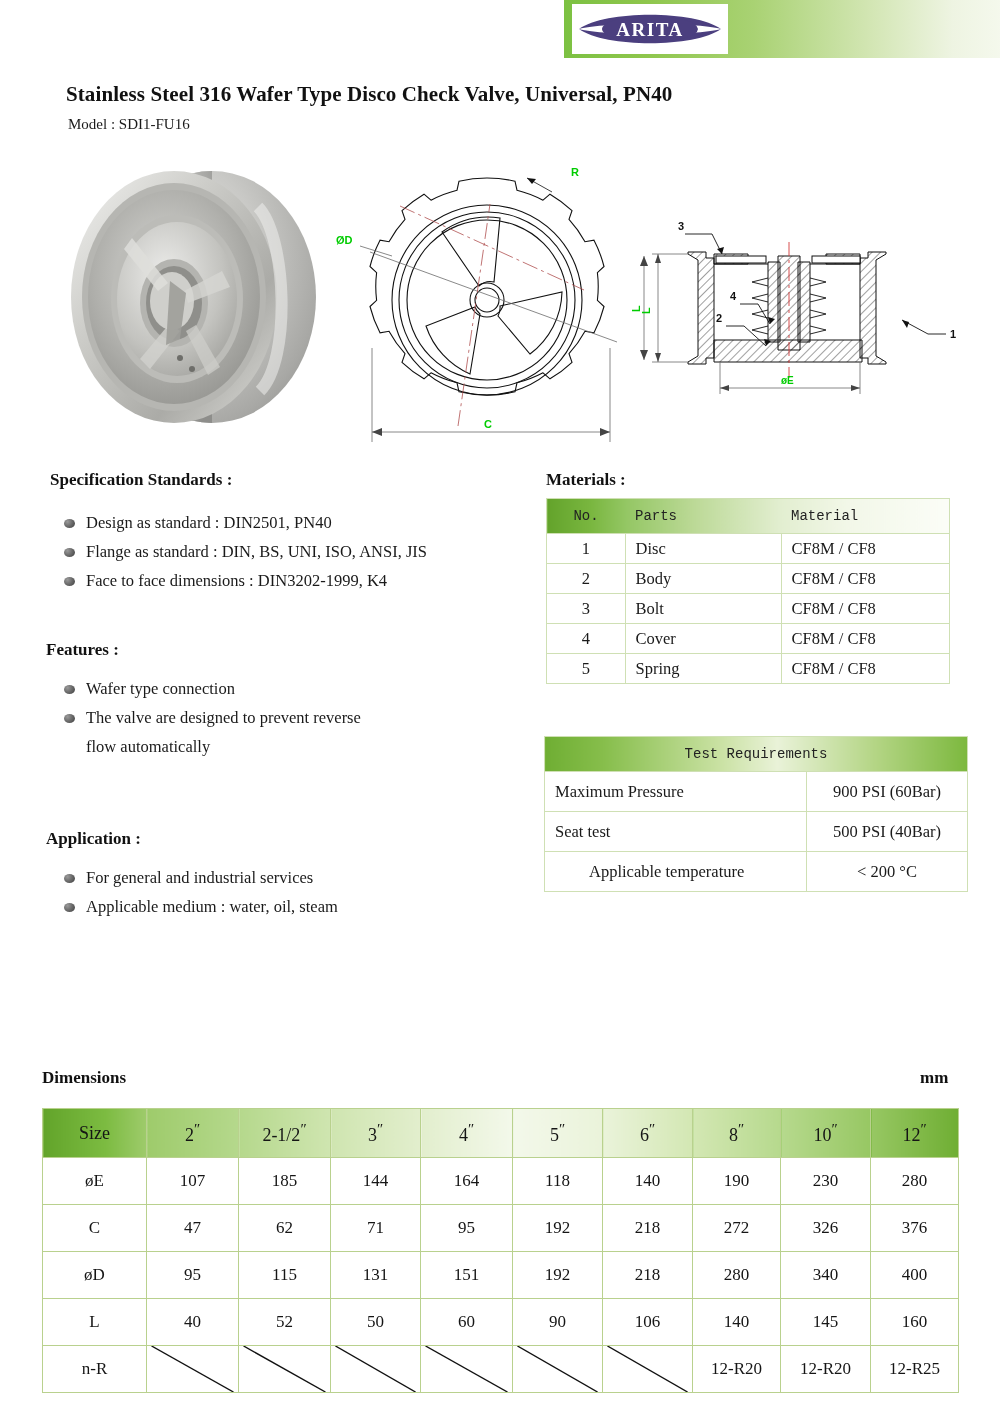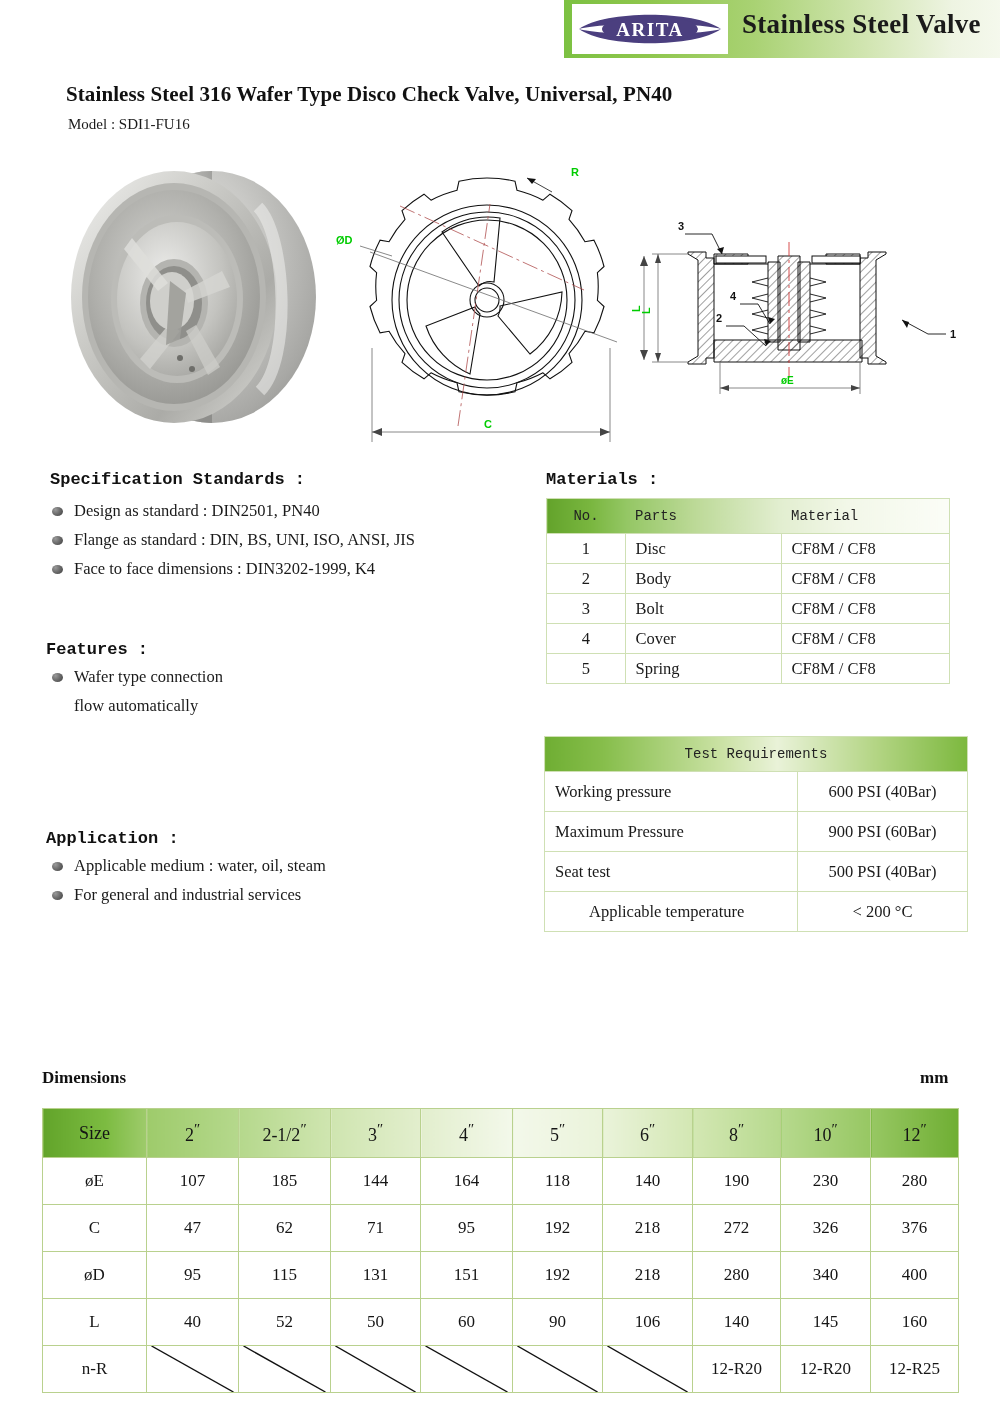--- a/index.html
+++ b/index.html
@@ -37,22 +37,22 @@
   }
 
   
   .photo{position:absolute;left:62px;top:163px;width:258px;height:268px;}
 
   
   .dwg-front{position:absolute;left:322px;top:160px;width:330px;height:300px;}
   .dwg-sect{position:absolute;left:640px;top:212px;width:335px;height:190px;}
 
   
-  .sec-h{position:absolute;font-size:17px;font-weight:bold;white-space:nowrap;font-family:Liberation Mono, monospace;}
-  .blist{position:absolute;margin:0;padding:0;list-style:none;}
+  .sec-h{position:absolute;font-size:17px;font-weight:bold;white-space:nowrap;}
+  .blist{position:absolute;margin:12px;padding:0;list-style:none;}
   .blist li{
     position:relative;padding-left:24px;font-size:16.5px;
     line-height:29px;white-space:nowrap;color:#1a1a1a;
   }
   .blist li.cont{padding-left:24px;}
   .bul{
     position:absolute;left:2px;top:11px;width:11px;height:9px;border-radius:50%;
     background:radial-gradient(circle at 32% 30%,#9a9a9a 0%,#6d6d6d 45%,#3d3d3d 100%);
   }
 
@@ -113,21 +113,20 @@
 
   <div class="logo-box">
     <svg width="150" height="46" viewBox="0 0 150 46">
       <path d="M4 23 C30 4, 120 4, 146 23 C120 16, 30 16, 4 23 Z" fill="#4b3f7f"></path>
       <path d="M4 23 C30 42, 120 42, 146 23 C120 30, 30 30, 4 23 Z" fill="#4b3f7f"></path>
       <ellipse cx="75" cy="23" rx="48" ry="13" fill="#4b3f7f"></ellipse>
       <text x="75" y="30" text-anchor="middle" font-family="'Liberation Serif',serif" font-size="19" font-weight="bold" fill="#ffffff" letter-spacing="1.5">ARITA</text>
     </svg>
   </div>
 
-  <div class="hdr-title">Stainless Steel Valve</div>
 </div>
 
 <div class="doc-title">Stainless Steel 316 Wafer Type Disco Check Valve, Universal, PN40</div>
 <div class="doc-model">Model : SDI1-FU16</div>
 
 <div class="photo">
   <svg width="258" height="268" viewBox="0 0 258 268">
     <defs>
       <radialGradient id="steelBody" cx="35%" cy="35%" r="85%">
         <stop offset="0%" stop-color="#e8e8e6"></stop>
@@ -343,34 +342,38 @@
     <span>Face to face dimensions : DIN3202-1999, K4</span>
   </li>
 </ul>
 
 <div class="sec-h" style="left:46px;top:640px;">Features :</div>
 <ul class="blist" style="left:50px;top:662px;">
   <li>
     <span class="bul"></span>
     <span>Wafer type connection</span>
   </li>
+  <li>
+    <span class="bul"></span>
+    <span>The valve are designed to prevent reverse</span>
+  </li>
   <li class="cont">
     <span>flow automatically</span>
   </li>
 </ul>
 
 <div class="sec-h" style="left:46px;top:829px;">Application :</div>
 <ul class="blist" style="left:50px;top:851px;">
   <li>
     <span class="bul"></span>
+    <span>For general and industrial services</span>
+  </li>
+  <li>
+    <span class="bul"></span>
     <span>Applicable medium : water, oil, steam</span>
-  </li>
-  <li>
-    <span class="bul"></span>
-    <span>For general and industrial services</span>
   </li>
 </ul>
 
 <div class="sec-h" style="left:546px;top:470px;">Materials :</div>
 <table class="gtable" style="left:546px;top:498px;width:404px;">
   <tbody>
       <tr>
     <td class="hd mat-hd-no" style="width:58px;text-align:center;">No.</td>
     <td class="hd mat-hd-parts" style="width:136px;">Parts</td>
     <td class="hd mat-hd-mat">Material</td>
@@ -400,24 +403,20 @@
     <td>Spring</td>
     <td>CF8M / CF8</td>
   </tr>
 </tbody>
   </table>
 
 <table class="gtable" style="left:544px;top:736px;width:424px;">
   <tbody>
       <tr>
     <td class="hd test-hd" colspan="2">Test  Requirements</td>
-  </tr>
-  <tr>
-    <td style="width:232px;height:39px;">Working pressure</td>
-    <td style="text-align:center;height:39px;">600 PSI  (40Bar)</td>
   </tr>
   <tr>
     <td style="height:39px;">Maximum Pressure</td>
     <td style="text-align:center;height:39px;">900 PSI  (60Bar)</td>
   </tr>
   <tr>
     <td style="height:39px;">Seat test</td>
     <td style="text-align:center;height:39px;">500 PSI  (40Bar)</td>
   </tr>
   <tr>

